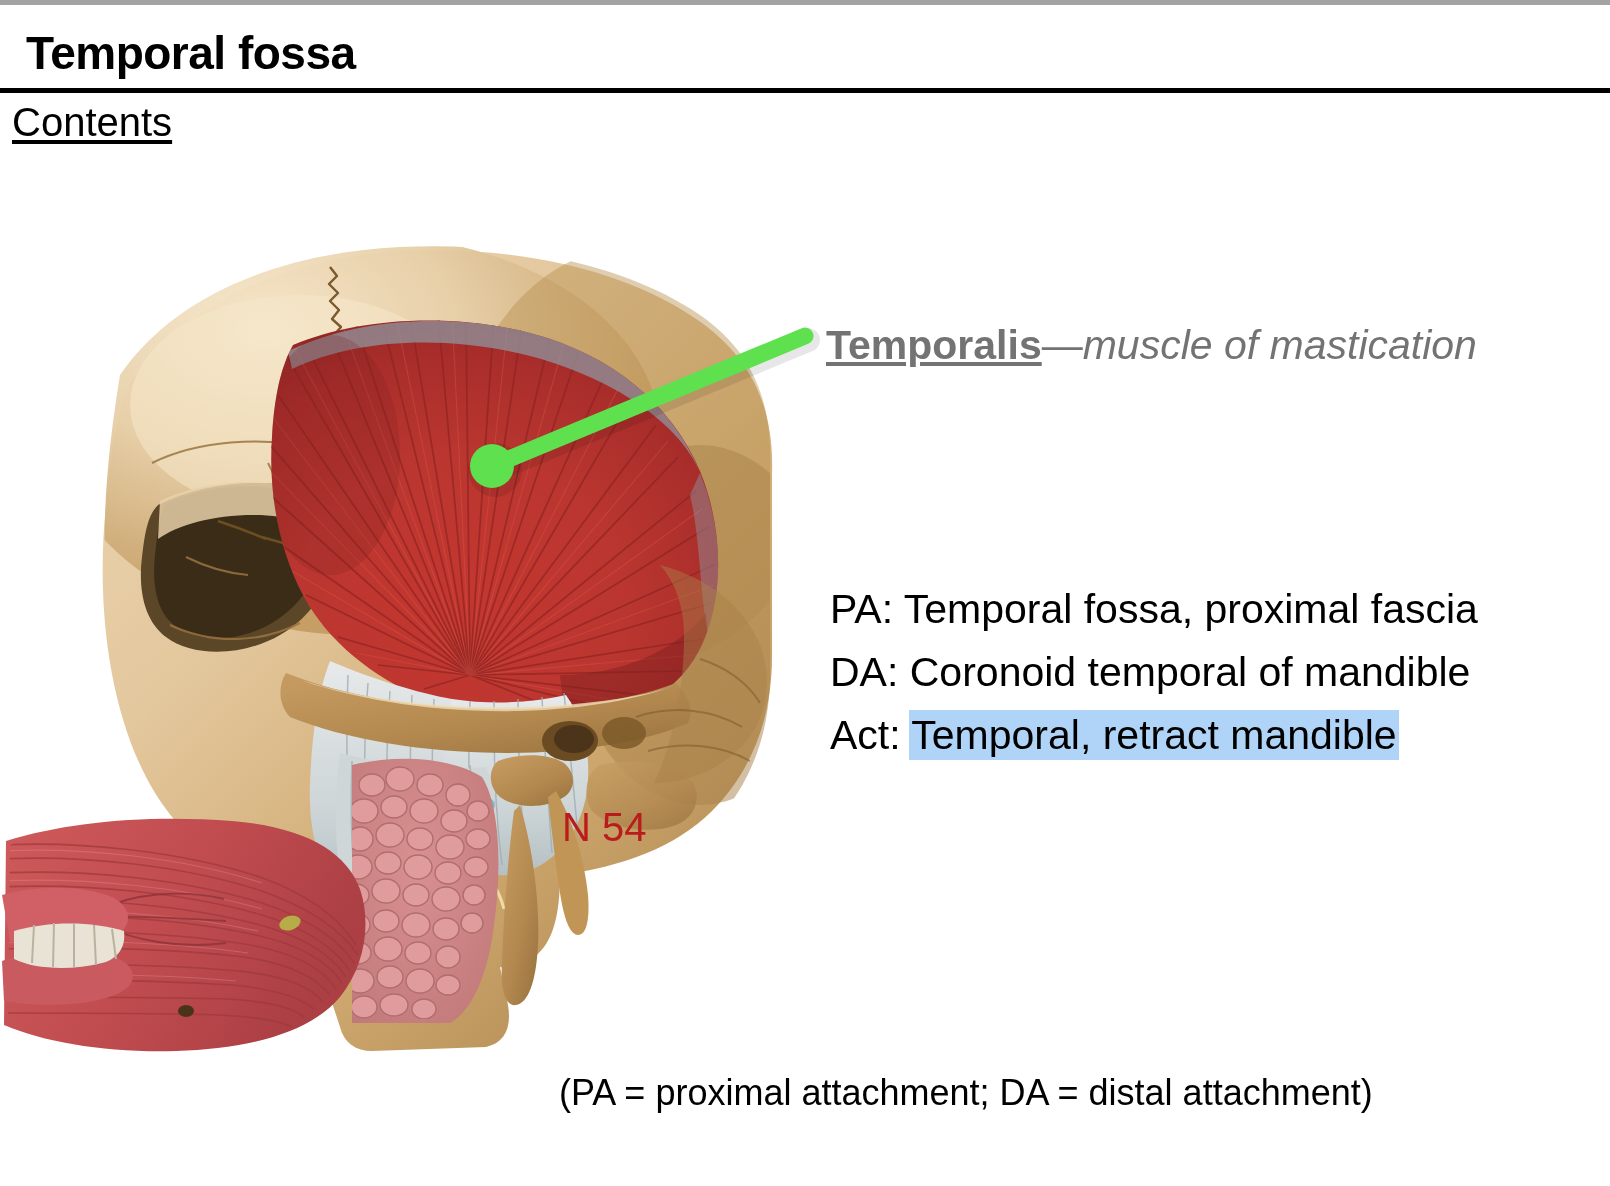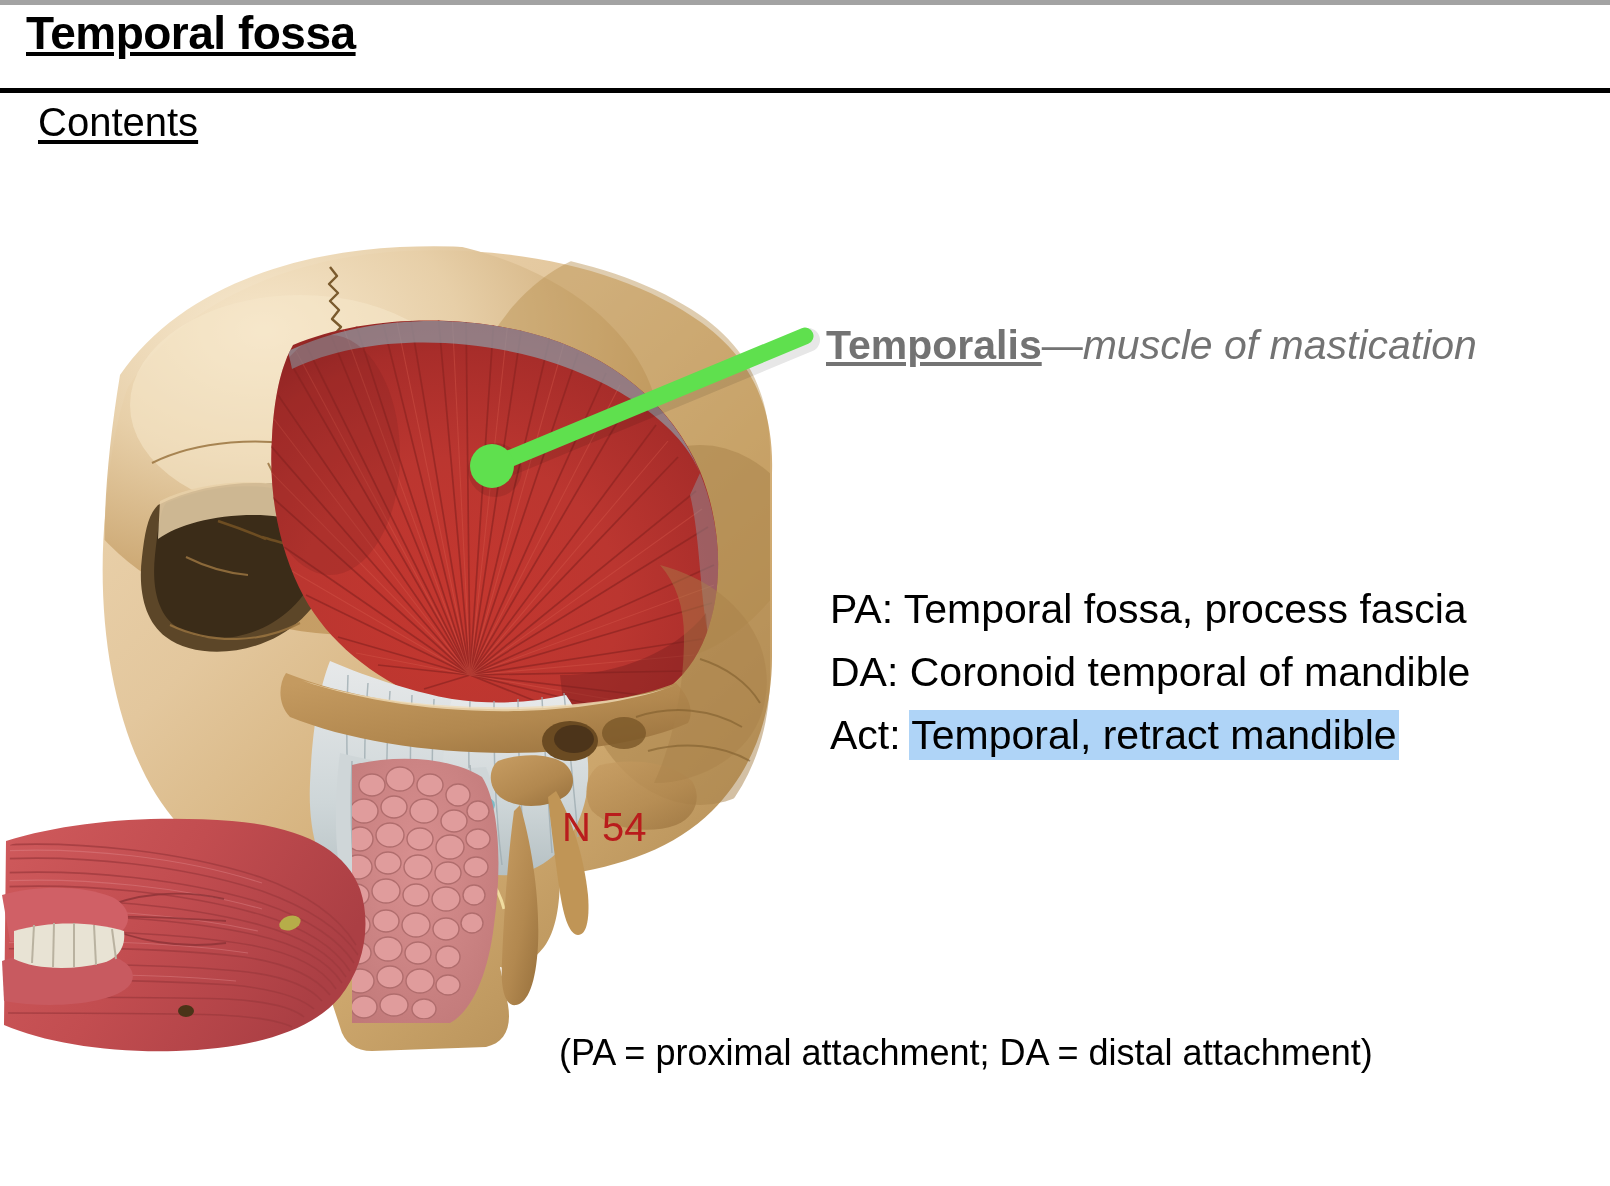--- a/index.html
+++ b/index.html
@@ -23,37 +23,36 @@
   .top-bar {
     position: absolute;
     left: 0; top: 0;
     width: 1610px; height: 5px;
     background: #a3a3a3;
   }
 
   
   .slide-title {
     position: absolute;
-    left: 26px; top: 6px;
+    left: 26px; top: 26px;
     font-size: 46px;
     font-weight: bold;
     color: #000000;
     letter-spacing: -0.5px;
     white-space: nowrap;
-    text-decoration: underline;
   }
   .header-rule {
     position: absolute;
     left: 0; top: 88px;
     width: 1610px; height: 5px;
     background: #000000;
   }
   .contents-link {
     position: absolute;
-    left: 38px; top: 100px;
+    left: 12px; top: 100px;
     font-size: 40px;
     color: #000000;
     text-decoration: underline;
     text-underline-offset: 4px;
     white-space: nowrap;
   }
 
   
   .figure-wrap {
     position: absolute;
@@ -111,21 +110,21 @@
     position: absolute;
     left: 562px; top: 805px;
     font-size: 40px;
     color: #b91c1c;
     white-space: nowrap;
   }
 
   
   .footnote {
     position: absolute;
-    left: 559px; top: 1032px;
+    left: 559px; top: 1072px;
     font-size: 36px;
     color: #000000;
     white-space: nowrap;
     text-align: center;
   }
 </style>
 </head>
 <body>
 
 <div id="slide">
@@ -519,21 +518,21 @@
     <line x1="492" y1="466" x2="805" y2="336" stroke="#5fe04e" stroke-width="17" stroke-linecap="round"></line>
     <circle cx="492" cy="466" r="22" fill="#5fe04e"></circle>
   </svg>
 
   <div class="callout-line">
     <span class="muscle-name">Temporalis</span><span class="dash">—</span><span class="descr">muscle of mastication</span>
   </div>
 
   <div class="attr-block">
     <div class="attr-row">
-      <span class="attr-key">PA</span><span class="attr-sep">: </span><span class="attr-val">Temporal fossa, process fascia</span>
+      <span class="attr-key">PA</span><span class="attr-sep">: </span><span class="attr-val">Temporal fossa, proximal fascia</span>
     </div>
     <div class="attr-row">
       <span class="attr-key">DA</span><span class="attr-sep">: </span><span class="attr-val">Coronoid temporal of mandible</span>
     </div>
     <div class="attr-row">
       <span class="attr-key">Act</span><span class="attr-sep">: </span><span class="attr-val highlight">Temporal, retract mandible</span>
     </div>
   </div>
 
   <div class="plate-label">N 54</div>

